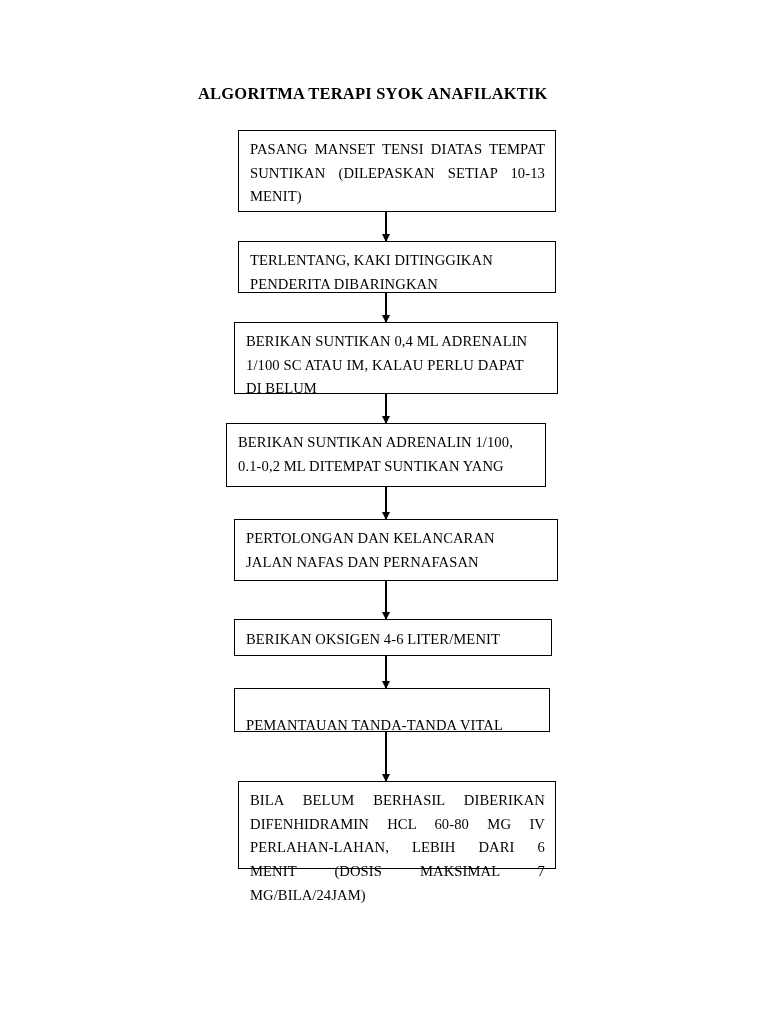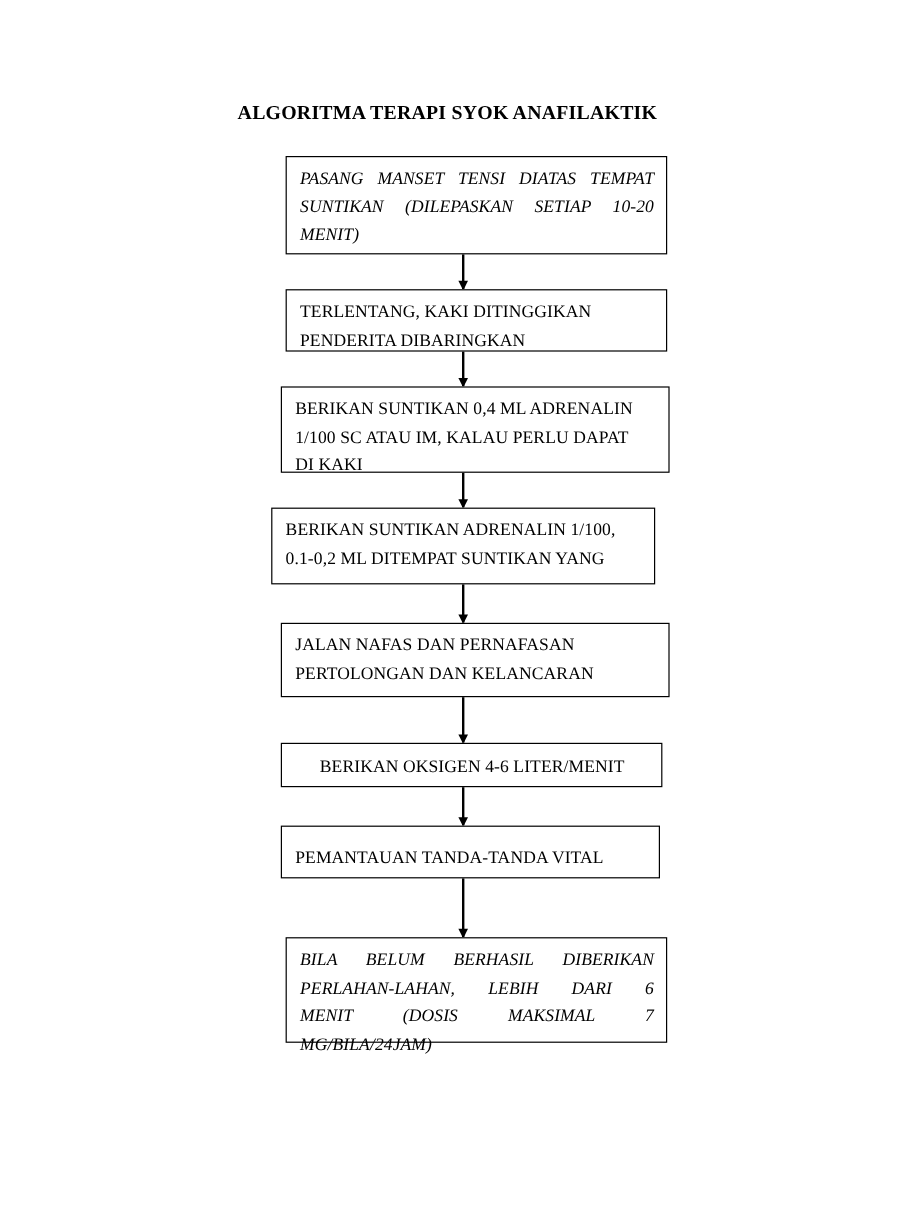--- a/index.html
+++ b/index.html
@@ -45,21 +45,20 @@
     background: #ffffff;
     font-family: "Liberation Serif", serif;
     font-size: 14.6px;
     line-height: 1.62;
     padding: 7px 10px 7px 11px;
     letter-spacing: 0.1px;
   }
   .node.justify {
     text-align: justify;
     text-align-last: justify;
-    font-style: italic;
   }
   .node.justify .lastline {
     text-align: center;
     text-align-last: left;
   }
   .arrow {
     position: absolute;
     width: 1.6px;
     background: #000000;
   }
@@ -80,61 +79,62 @@
 <body>
 
 <div class="page">
 
   <div class="title">ALGORITMA TERAPI SYOK ANAFILAKTIK</div>
 
   <div class="flow">
 
     <div class="node justify" style="left:238px; top:130px; width:318px; height:82px;">
       <div>PASANG MANSET TENSI DIATAS TEMPAT</div>
-      <div>SUNTIKAN  (DILEPASKAN  SETIAP  10-20</div>
+      <div>SUNTIKAN  (DILEPASKAN  SETIAP  10-13</div>
       <div class="lastline">MENIT)</div>
     </div>
     <div class="arrow" style="left:385px; top:212px; height:29px;"></div>
 
     <div class="node" style="left:238px; top:241px; width:318px; height:52px;">
       <div>TERLENTANG, KAKI DITINGGIKAN</div>
       <div>PENDERITA DIBARINGKAN</div>
     </div>
     <div class="arrow" style="left:385px; top:293px; height:29px;"></div>
 
     <div class="node" style="left:234px; top:322px; width:324px; height:72px;">
       <div>BERIKAN SUNTIKAN 0,4 ML ADRENALIN</div>
       <div>1/100 SC ATAU IM, KALAU PERLU DAPAT</div>
-      <div>DI KAKI</div>
+      <div>DI BELUM</div>
     </div>
     <div class="arrow" style="left:385px; top:394px; height:29px;"></div>
 
     <div class="node" style="left:226px; top:423px; width:320px; height:64px;">
       <div>BERIKAN SUNTIKAN ADRENALIN 1/100,</div>
       <div>0.1-0,2 ML DITEMPAT SUNTIKAN YANG</div>
     </div>
     <div class="arrow" style="left:385px; top:487px; height:32px;"></div>
 
     <div class="node" style="left:234px; top:519px; width:324px; height:62px;">
+      <div>PERTOLONGAN DAN KELANCARAN</div>
       <div>JALAN NAFAS DAN PERNAFASAN</div>
-      <div>PERTOLONGAN DAN KELANCARAN</div>
     </div>
     <div class="arrow" style="left:385px; top:581px; height:38px;"></div>
 
-    <div class="node" style="left:234px; top:619px; width:318px; height:37px; padding-top:8px;text-align:center;">
+    <div class="node" style="left:234px; top:619px; width:318px; height:37px; padding-top:8px;">
       <div>BERIKAN OKSIGEN 4-6 LITER/MENIT</div>
     </div>
     <div class="arrow" style="left:385px; top:656px; height:32px;"></div>
 
-    <div class="node" style="left:234px; top:688px; width:316px; height:44px; padding-top:15px;">
+    <div class="node" style="left:234px; top:688px; width:316px; height:44px; padding-top:25px;">
       <div>PEMANTAUAN TANDA-TANDA VITAL</div>
     </div>
     <div class="arrow" style="left:385px; top:732px; height:49px;"></div>
 
     <div class="node justify" style="left:238px; top:781px; width:318px; height:88px;">
       <div>BILA  BELUM  BERHASIL  DIBERIKAN</div>
+      <div>DIFENHIDRAMIN  HCL  60-80  MG  IV</div>
       <div>PERLAHAN-LAHAN,  LEBIH  DARI  6</div>
       <div>MENIT  (DOSIS  MAKSIMAL  7</div>
       <div class="lastline">MG/BILA/24JAM)</div>
     </div>
 
   </div>
 </div>
 
 </body></html>

